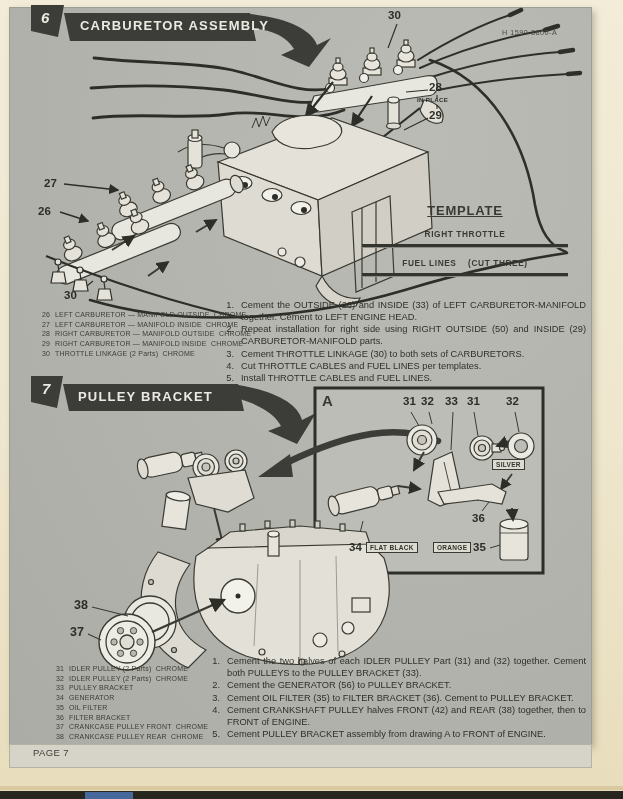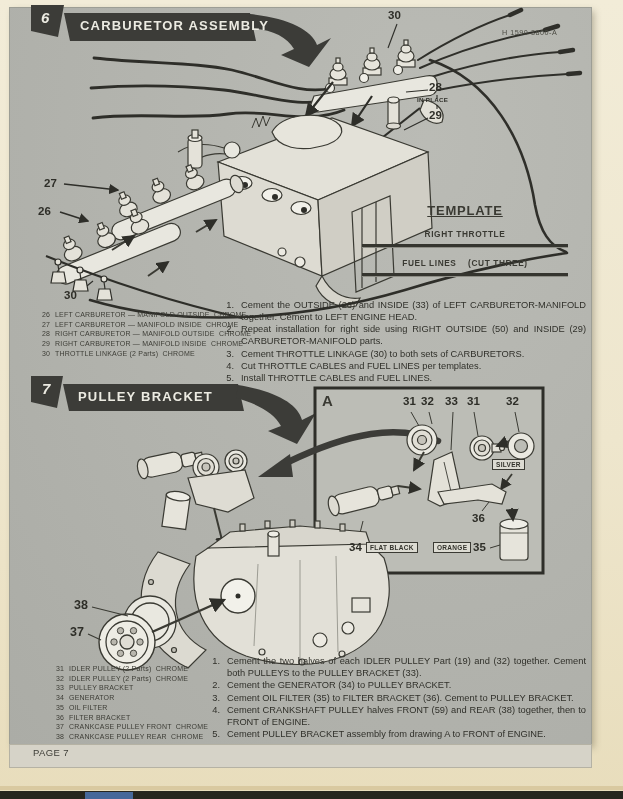--- a/index.html
+++ b/index.html
@@ -426,33 +426,33 @@
   <div class="prow"><span class="pnum">34</span><span>GENERATOR</span></div>
   <div class="prow"><span class="pnum">35</span><span>OIL FILTER</span></div>
   <div class="prow"><span class="pnum">36</span><span>FILTER BRACKET</span></div>
   <div class="prow"><span class="pnum">37</span><span>CRANKCASE PULLEY FRONT  CHROME</span></div>
   <div class="prow"><span class="pnum">38</span><span>CRANKCASE PULLEY REAR  CHROME</span></div>
 </div>
 
 <div class="abs ilist" style="left:206px;top:656px;width:380px;">
   <div class="irow">
       <span class="inum">1.</span>
-      <span class="itext">Cement the two halves of each IDLER PULLEY Part (19) and (32) together. Cement both PULLEYS to the PULLEY BRACKET (33).</span>
+      <span class="itext">Cement the two halves of each IDLER PULLEY Part (31) and (32) together. Cement both PULLEYS to the PULLEY BRACKET (33).</span>
     </div>
   <div class="irow">
       <span class="inum">2.</span>
-      <span class="itext">Cement the GENERATOR (34) to PULLEY BRACKET.</span>
+      <span class="itext">Cement the GENERATOR (56) to PULLEY BRACKET.</span>
     </div>
   <div class="irow">
       <span class="inum">3.</span>
       <span class="itext">Cement OIL FILTER (35) to FILTER BRACKET (36). Cement to PULLEY BRACKET.</span>
     </div>
   <div class="irow">
       <span class="inum">4.</span>
-      <span class="itext">Cement CRANKSHAFT PULLEY halves FRONT (59) and REAR (38) together, then to FRONT of ENGINE.</span>
+      <span class="itext">Cement CRANKSHAFT PULLEY halves FRONT (42) and REAR (38) together, then to FRONT of ENGINE.</span>
     </div>
   <div class="irow">
       <span class="inum">5.</span>
       <span class="itext">Cement PULLEY BRACKET assembly from drawing A to FRONT of ENGINE.</span>
     </div>
 </div>
 
 <div class="abs page-label" style="left:33px;top:747px;">PAGE 7</div>
 
 </body></html>

